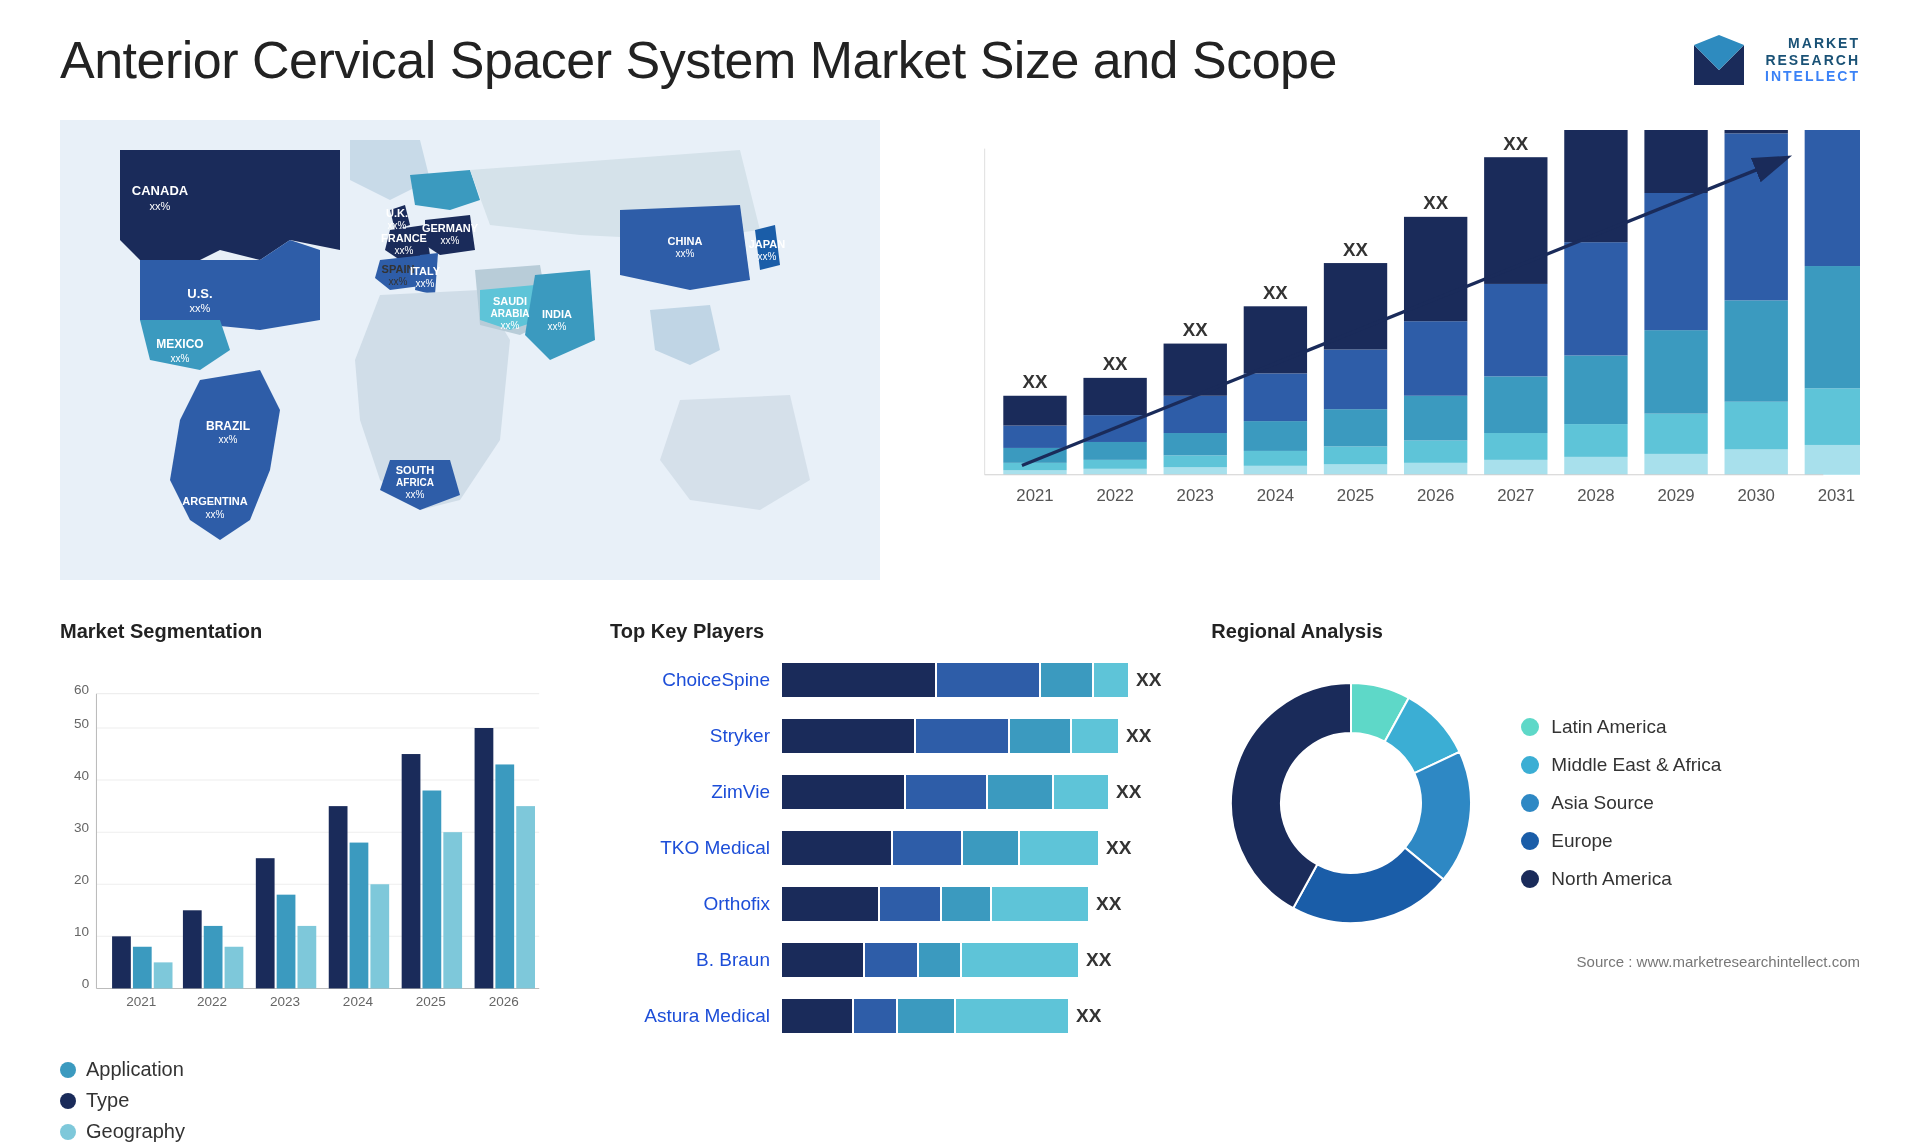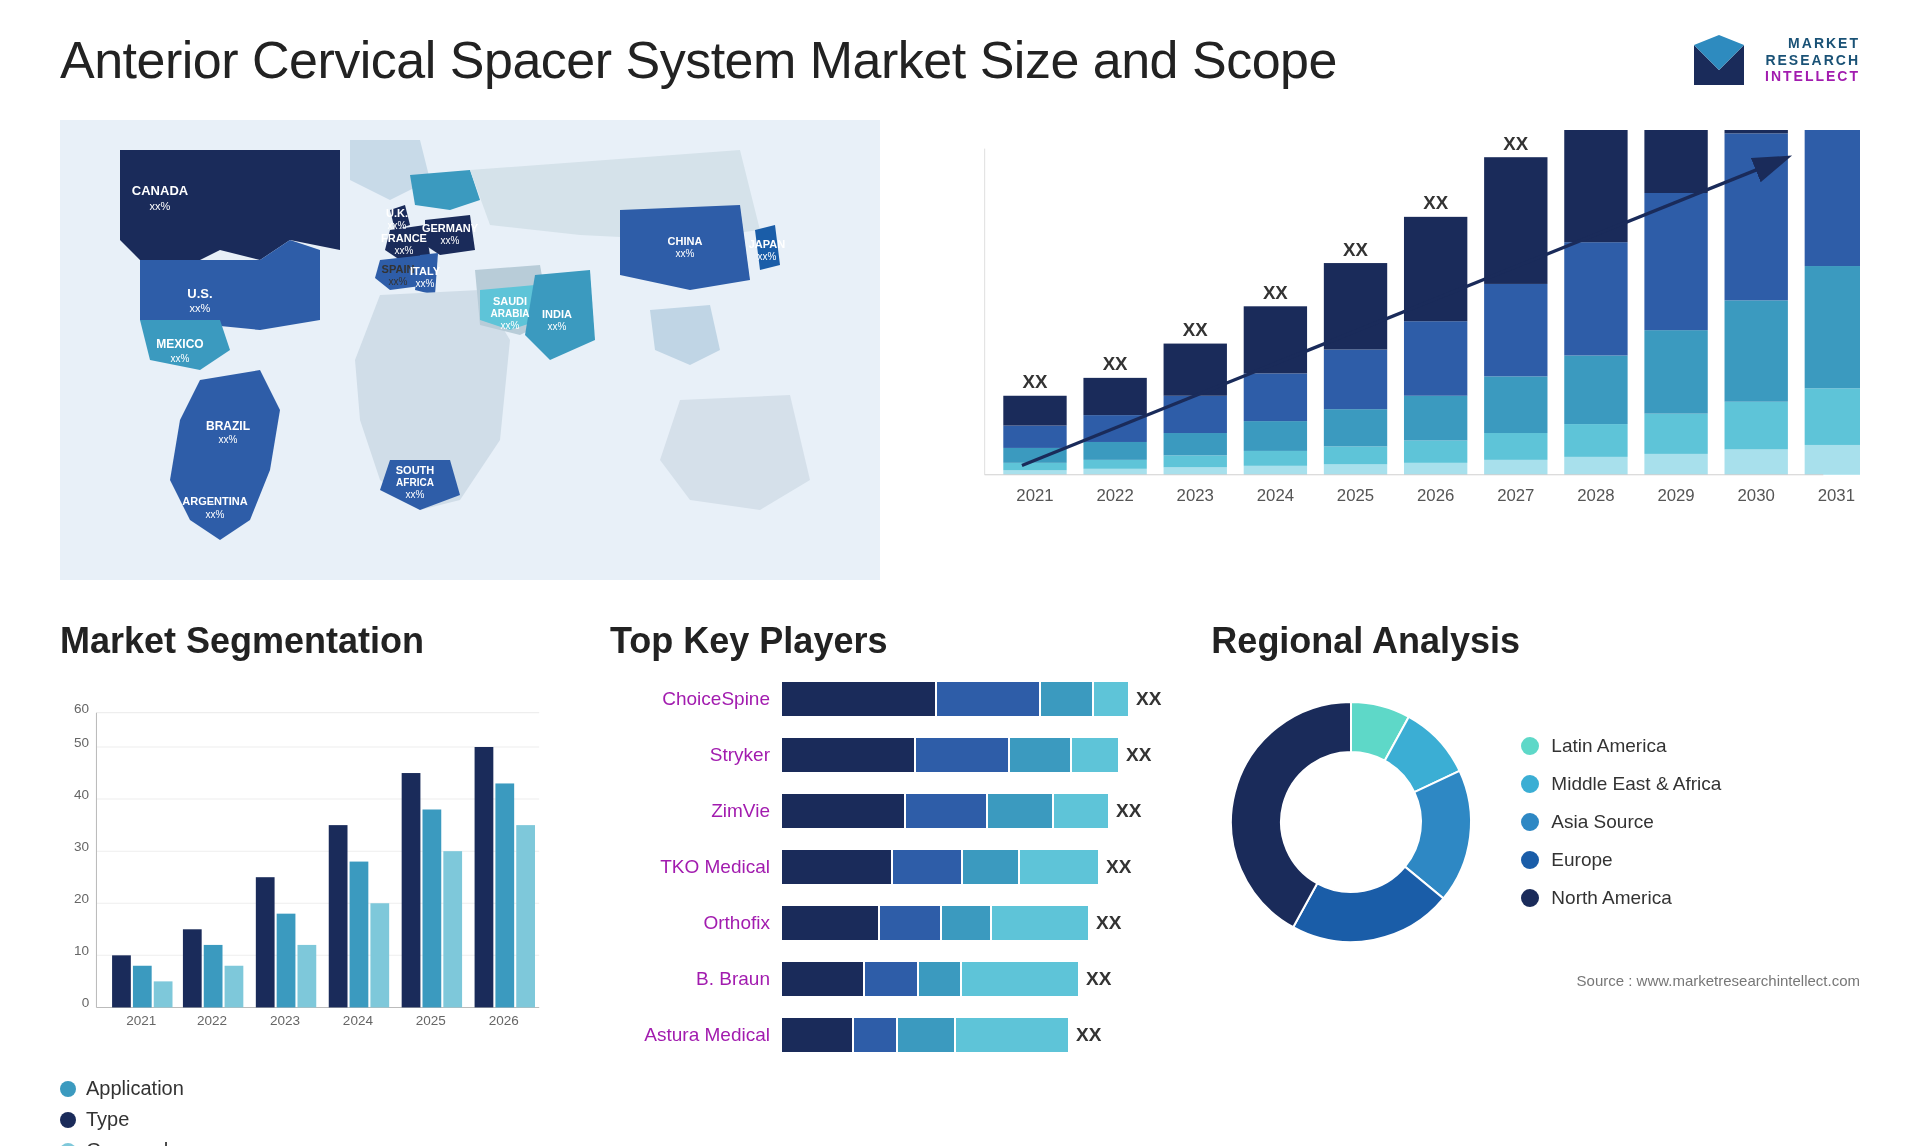--- a/index.html
+++ b/index.html
@@ -39,21 +39,21 @@
     .logo-icon {
       width: 60px;
       height: 60px;
     }
     .logo-text {
       text-align: right;
       line-height: 1.2;
     }
     .logo-text .market { color: #1a5276; font-size: 14px; font-weight: 700; letter-spacing: 2px; }
     .logo-text .research { color: #1a5276; font-size: 14px; font-weight: 700; letter-spacing: 2px; }
-    .logo-text .intellect { color: #a21caf; font-size: 14px; font-weight: 700; letter-spacing: 2px; }
+    .logo-text .intellect { color: #3b82f6; font-size: 14px; font-weight: 700; letter-spacing: 2px; }
 
     
     .top-section {
       display: flex;
       gap: 40px;
       margin-bottom: 30px;
       height: 480px;
     }
 
     
@@ -79,21 +79,21 @@
       gap: 0;
       height: 560px;
     }
 
     
     .segmentation-panel {
       flex: 0 0 520px;
       padding: 0 20px 0 0;
     }
     .panel-title {
-      font-size: 36px;
+      font-size: 20px;
       font-weight: 700;
       color: #222;
       margin-bottom: 20px;
     }
     .seg-chart-area {
       position: relative;
       height: 380px;
     }
     .seg-legend {
       margin-top: 15px;
@@ -121,21 +121,21 @@
     }
     .player-row {
       display: flex;
       align-items: center;
       margin-bottom: 22px;
       gap: 12px;
     }
     .player-name {
       width: 160px;
       font-size: 19px;
-      color: #a21caf;
+      color: #1d4ed8;
       text-align: right;
       flex-shrink: 0;
     }
     .player-bar-wrap {
       flex: 1;
       display: flex;
       align-items: center;
       gap: 8px;
     }
     .player-bar {

